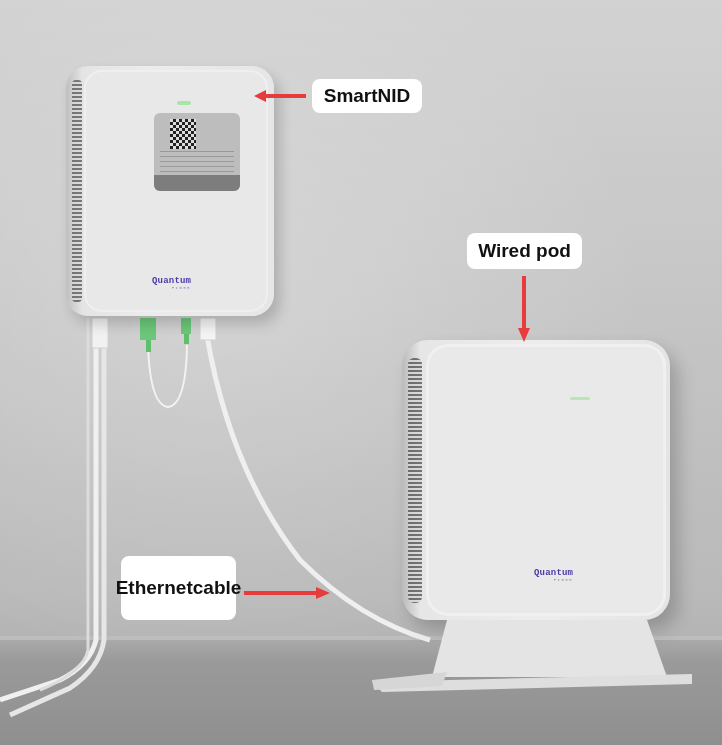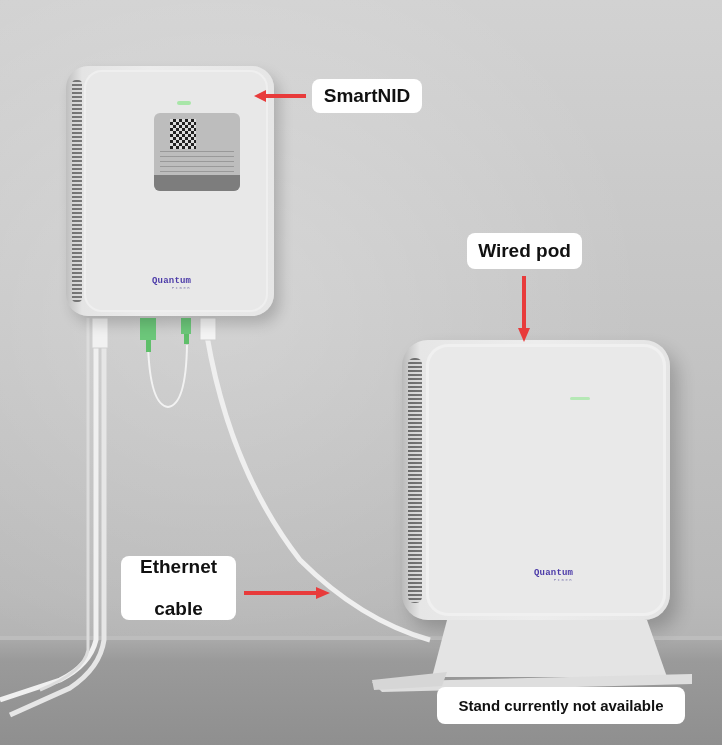--- a/index.html
+++ b/index.html
@@ -115,23 +115,22 @@
     <polygon points="2,8 14,2 14,14" fill="#e83b3b"></polygon>
   </svg>
   <div class="label" style="left:312px; top:79px; width:110px; height:34px; font-size:19px;">SmartNID</div>
 
   <div class="label" style="left:467px; top:233px; width:115px; height:36px; font-size:19px;">Wired pod</div>
   <svg class="arrow" style="left:516px; top:276px;" width="16" height="66">
     <line x1="8" y1="0" x2="8" y2="54" stroke="#e83b3b" stroke-width="4"></line>
     <polygon points="8,66 2,52 14,52" fill="#e83b3b"></polygon>
   </svg>
 
-  <div class="label" style="left:121px; top:556px; width:115px; height:64px; font-size:19px; flex-direction:column; line-height:22px;justify-content:space-between;">
+  <div class="label" style="left:121px; top:556px; width:115px; height:64px; font-size:19px; flex-direction:row; line-height:22px;">
     <span>Ethernet</span>
     <span>cable</span>
   </div>
   <svg class="arrow" style="left:244px; top:585px;" width="86" height="16">
     <line x1="0" y1="8" x2="72" y2="8" stroke="#e83b3b" stroke-width="4"></line>
     <polygon points="86,8 72,2 72,14" fill="#e83b3b"></polygon>
   </svg>
 
-  <div class="label" style="left:437px; top:687px; width:248px; height:37px; font-size:15px;">Stand currently not available</div>
 </div>
 
 </body></html>

